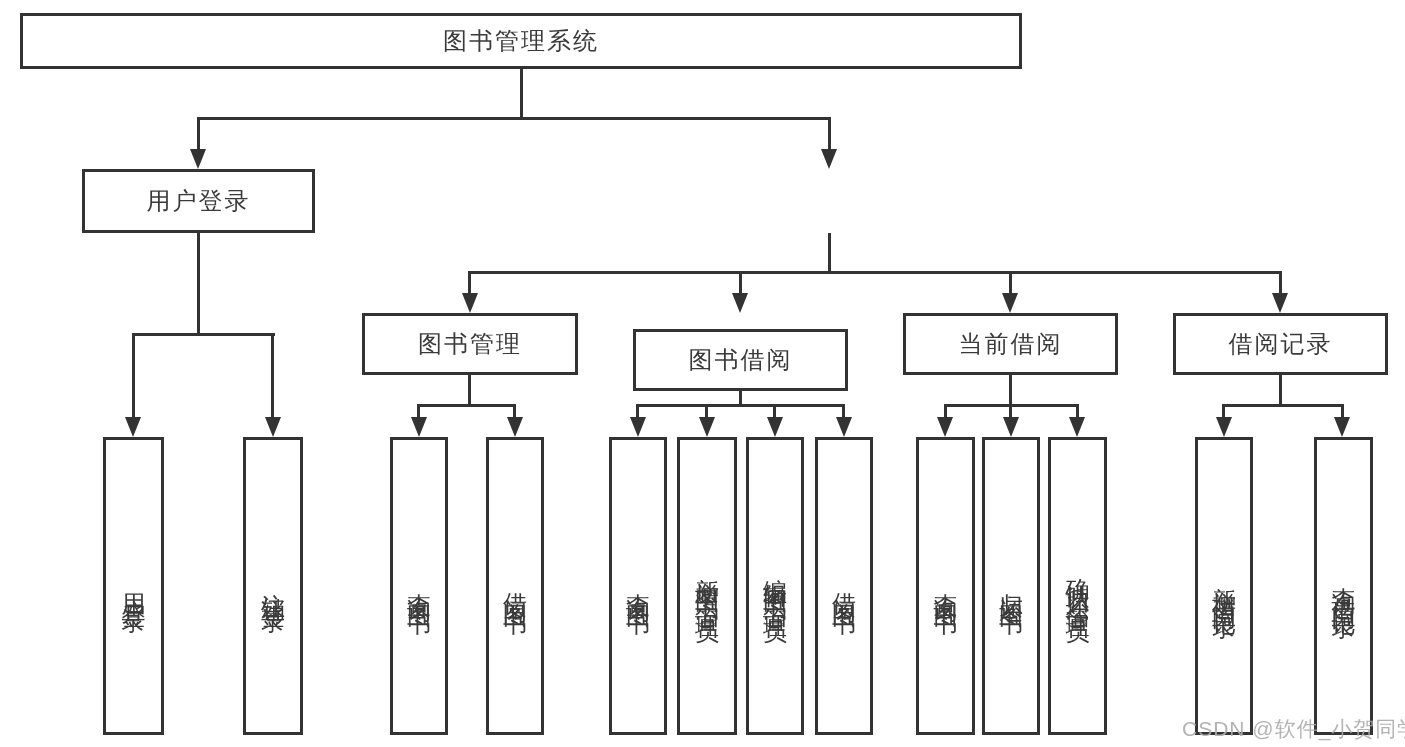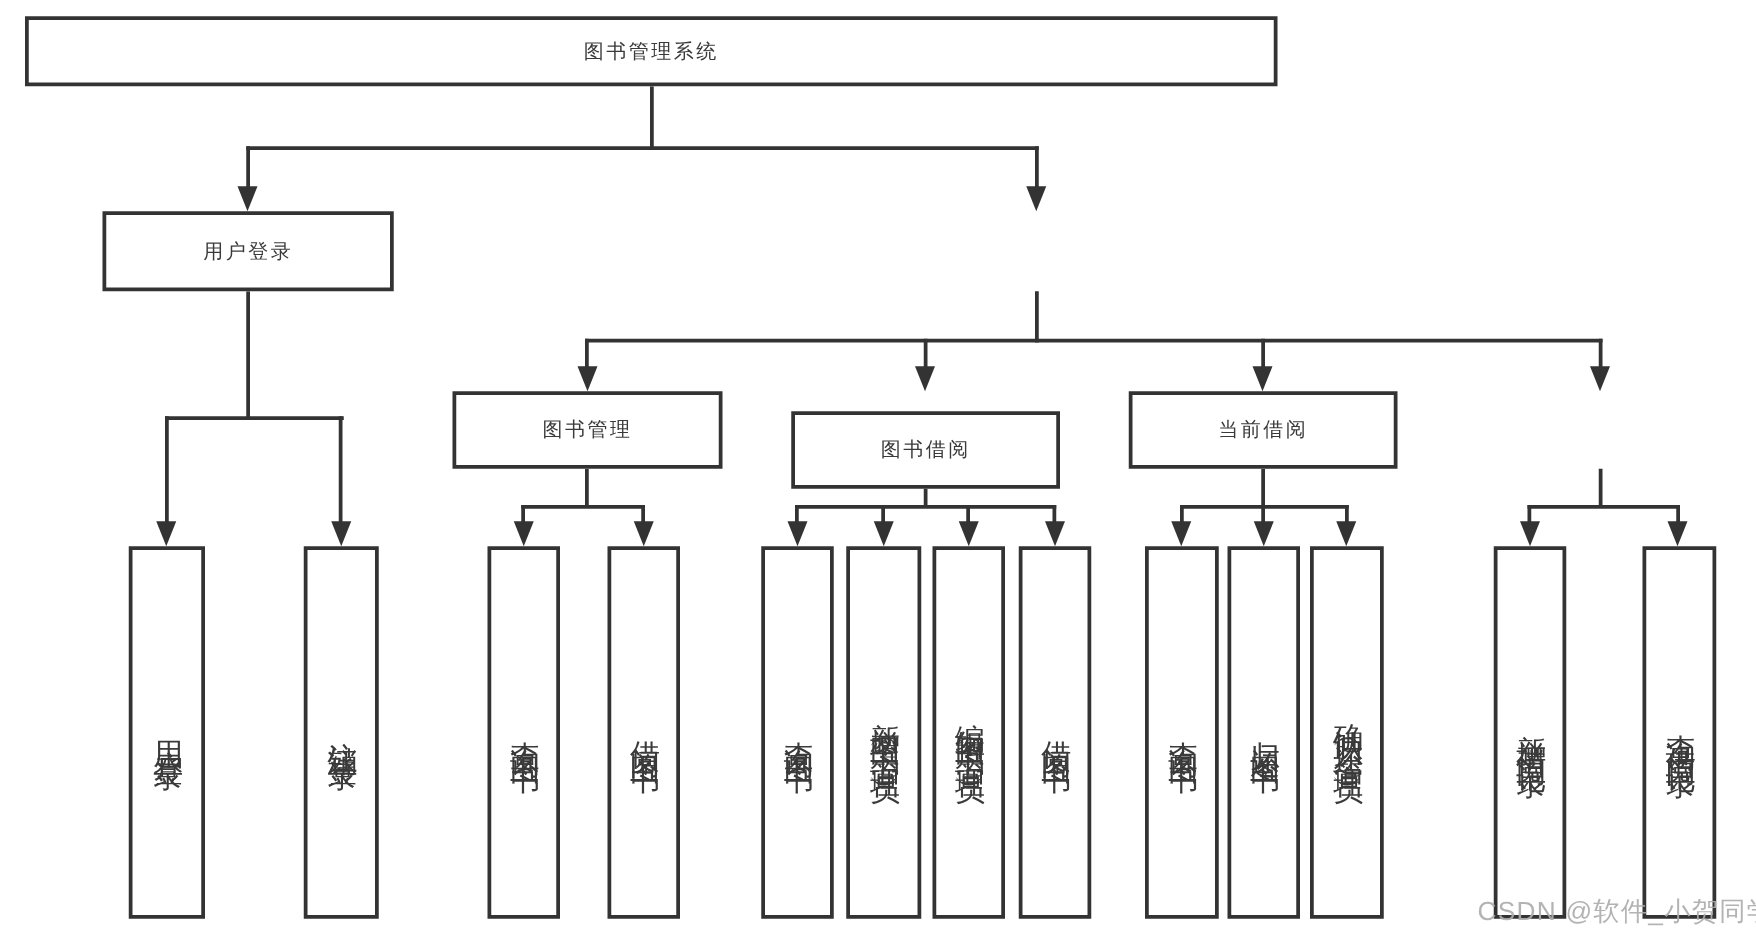--- a/index.html
+++ b/index.html
@@ -15,21 +15,21 @@
     background:#fff;
     border:3px solid #333;
     box-sizing:border-box;
     display:flex;
     align-items:center;
     justify-content:center;
     color:#3a3a3a;
     z-index:2;
   }
   .hlabel{
-    font-size:16px;
+    font-size:24px;
     letter-spacing:2px;
     white-space:nowrap;
   }
   .vlabel{
     writing-mode:vertical-rl;
     text-orientation:mixed;
     font-size:24px;
     letter-spacing:6px;
     line-height:1;
     white-space:nowrap;
@@ -72,20 +72,23 @@
   </div>
 
   <div class="box" style="left:633px;top:313px;width:215px;height:62px;margin-top:16px;">
     <span class="hlabel">图书借阅</span>
   </div>
 
   <div class="box" style="left:903px;top:313px;width:215px;height:62px;">
     <span class="hlabel">当前借阅</span>
   </div>
 
+  <div class="box" style="left:1173px;top:313px;width:215px;height:62px;">
+    <span class="hlabel">借阅记录</span>
+  </div>
 
   <div class="box" style="left:103px;top:437px;width:61px;height:298px;">
     <span class="vlabel">用户登录</span>
   </div>
   <div class="box" style="left:243px;top:437px;width:60px;height:298px;">
     <span class="vlabel">注销登录</span>
   </div>
 
   <div class="box" style="left:390px;top:437px;width:58px;height:298px;">
     <span class="vlabel">查询图书</span>

